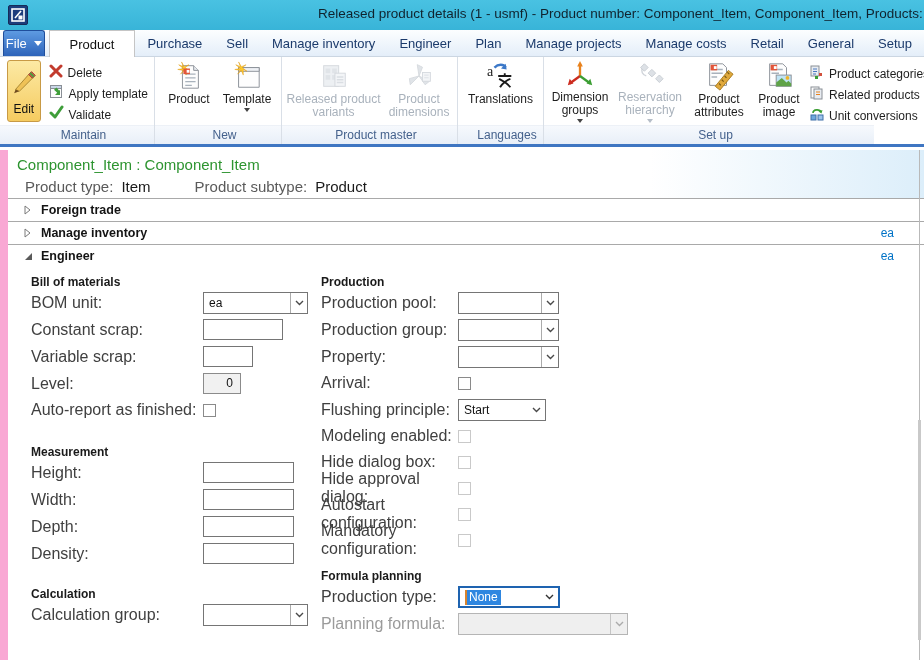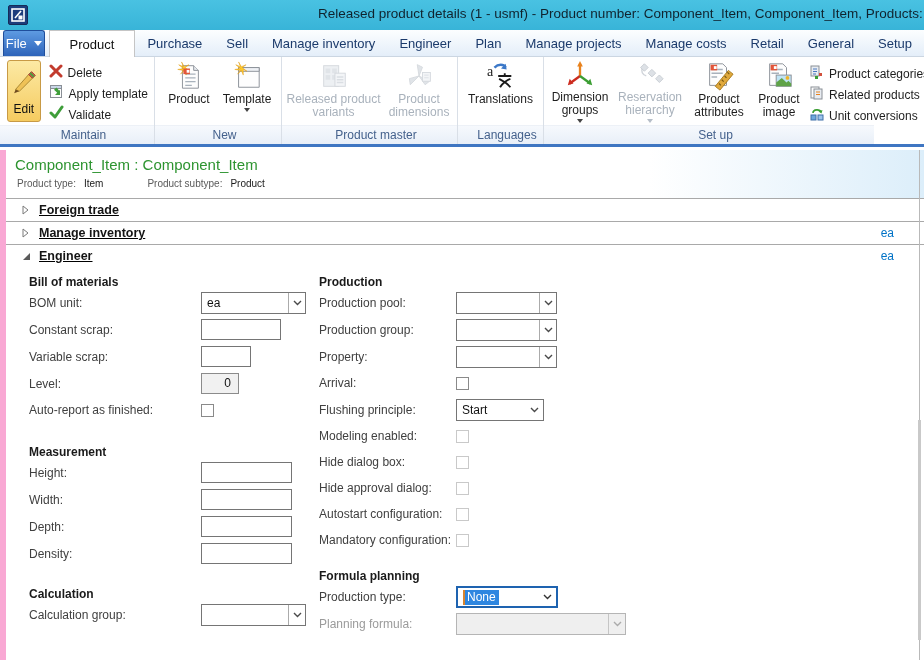--- a/index.html
+++ b/index.html
@@ -53,44 +53,44 @@
     background:linear-gradient(#FCE9A4,#F5CB60); border:1px solid #C89A45; border-radius:3px;
     display:flex; flex-direction:column; align-items:center; justify-content:center; }
   .edit-btn .blabel { font-size:12px; color:#111; margin-top:2px; }
 
   .smallstack { display:flex; flex-direction:column; justify-content:flex-start; padding-top:3px; }
   .smallbtn { display:flex; align-items:center; height:21px; gap:5px; padding:0 4px; }
   .smallbtn .slabel { font-size:12px; color:#1E1E1E; white-space:nowrap; }
 
   
   .content { position:absolute; left:0; top:150px; width:924px; height:510px;
-    background:#fff; border-left:6px solid #f9a8d4;text-decoration:underline; }
+    background:#fff; border-left:8px solid #f9a8d4; }
   .form-header { position:relative; height:48px;
     background:linear-gradient(to right,#FFFFFF 70%,#DCEEFA); }
   .fh-title { position:absolute; left:9px; top:6px; font-size:15px; color:#2D9430; }
-  .fh-sub { position:absolute; left:11px; top:28px; font-size:10px; color:#1A1A1A; display:flex; }
+  .fh-sub { position:absolute; left:17px; top:28px; font-size:15px; color:#1A1A1A; display:flex; }
   .fh-sub .lab { color:#5A5A5A; }
   .fh-sub .val { margin-left:8px; }
   .fh-sub .lab2 { color:#5A5A5A; margin-left:44px; }
 
   .fasttab-header { height:23px; border-top:1px solid #A9A9A9; display:flex;
     align-items:center; padding-left:15px; position:relative; background:#fff; }
   .fasttab-header .st-label { font-size:12.5px; font-weight:bold; color:#141414; margin-left:8px; }
   .fasttab-header .st-unit { position:absolute; right:30px; font-size:12px; color:#0072C6; }
   .expander { width:10px; height:10px; display:flex; align-items:center; justify-content:center; }
 
   .engineer-body { position:relative; height:390px; }
   .col-left  { position:absolute; left:23px; top:0; width:290px; }
   .col-right { position:absolute; left:313px; top:0; width:330px; }
 
   .gheading { font-size:12px; font-weight:bold; color:#1A1A1A; height:18px; margin-top:4px;
     display:flex; align-items:flex-end; }
   .frow { display:flex; align-items:center; height:27px; }
   .frow.cbrow { height:26px; }
-  .flabel { width:172px; font-size:12px; color:#404040; flex:0 0 auto; }
+  .flabel { width:172px; font-size:16px; color:#404040; flex:0 0 auto; }
   .col-right .flabel { width:137px; }
   .flabel.dis { color:#9B9B9B; }
 
   .tinput { height:21px; border:1px solid #757575; background:#fff; font:12px "Liberation Sans",sans-serif; padding:0 4px; }
   .ro-field { height:21px; width:38px; background:#F1F1F1; border:1px solid #8B8B8B;
     font-size:12px; color:#111; text-align:right; padding:2px 7px 0 0; }
   .combo { height:22px; border:1px solid #757575; background:#fff; display:flex; align-items:stretch; }
   .combo .val { flex:1; font-size:12px; color:#111; padding:3px 0 0 5px; overflow:hidden; white-space:nowrap; }
   .combo .dd { width:17px; display:flex; align-items:center; justify-content:center; }
   .combo .dd.sep { border-left:1px solid #ABABAB; }

